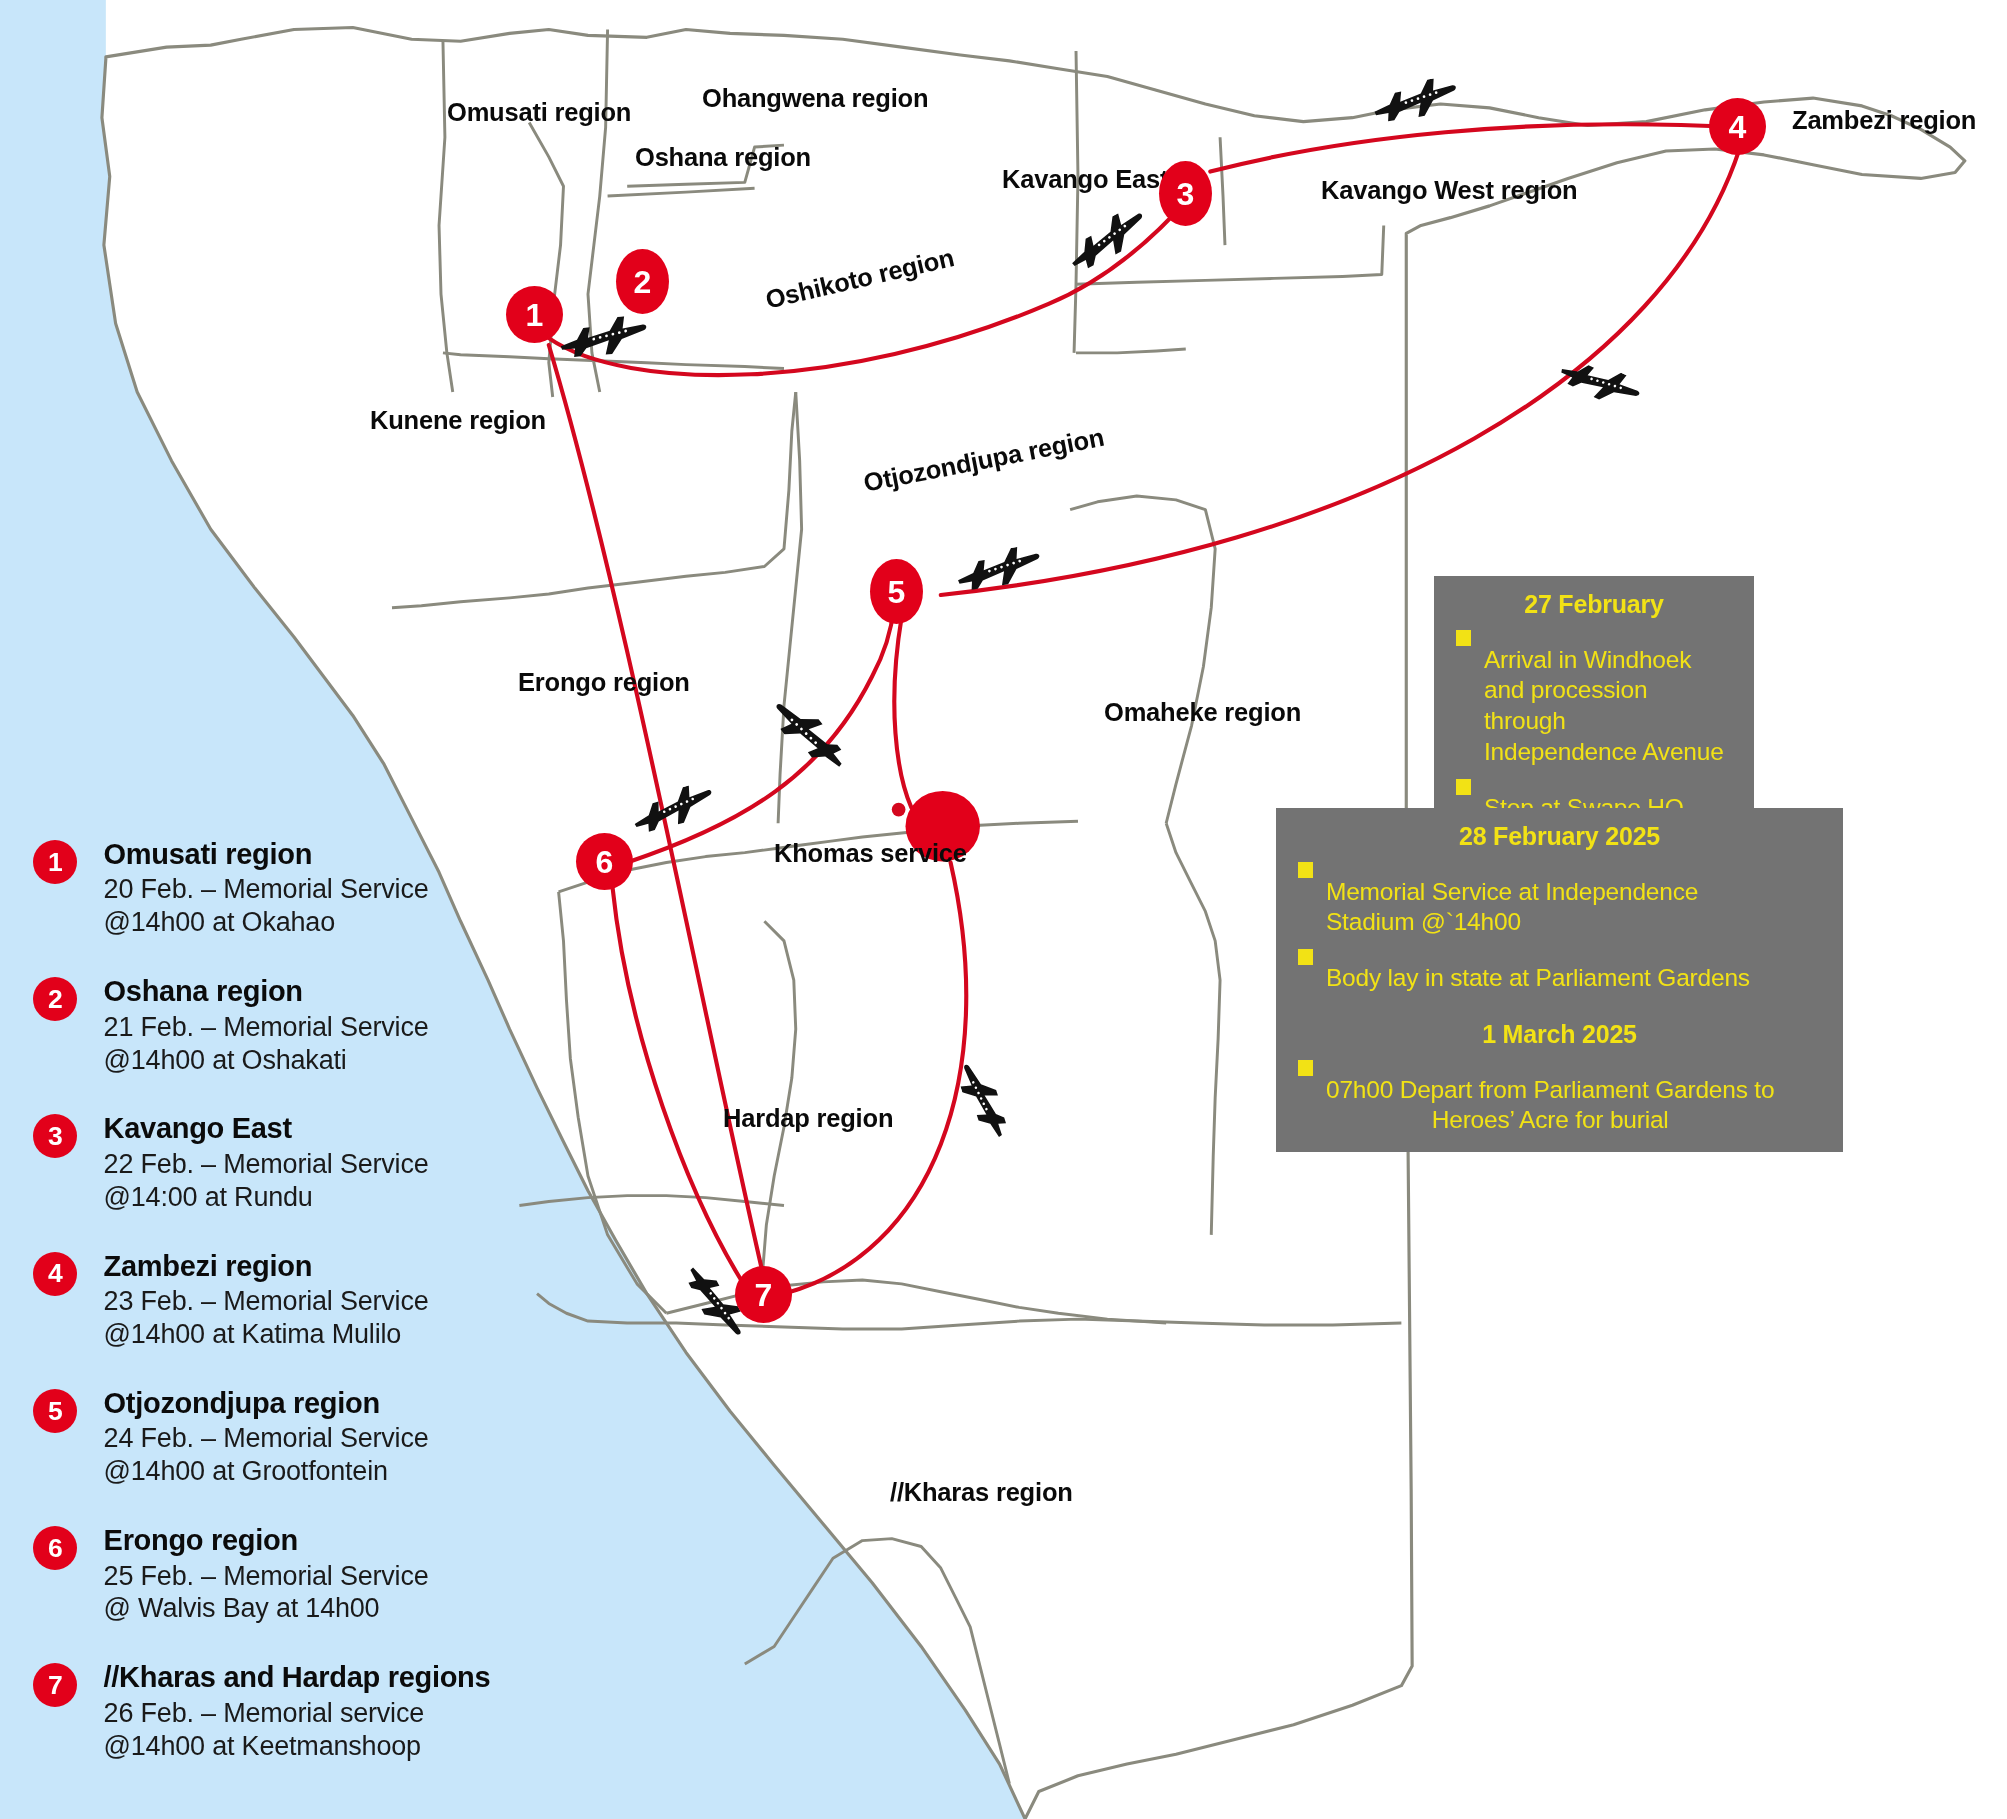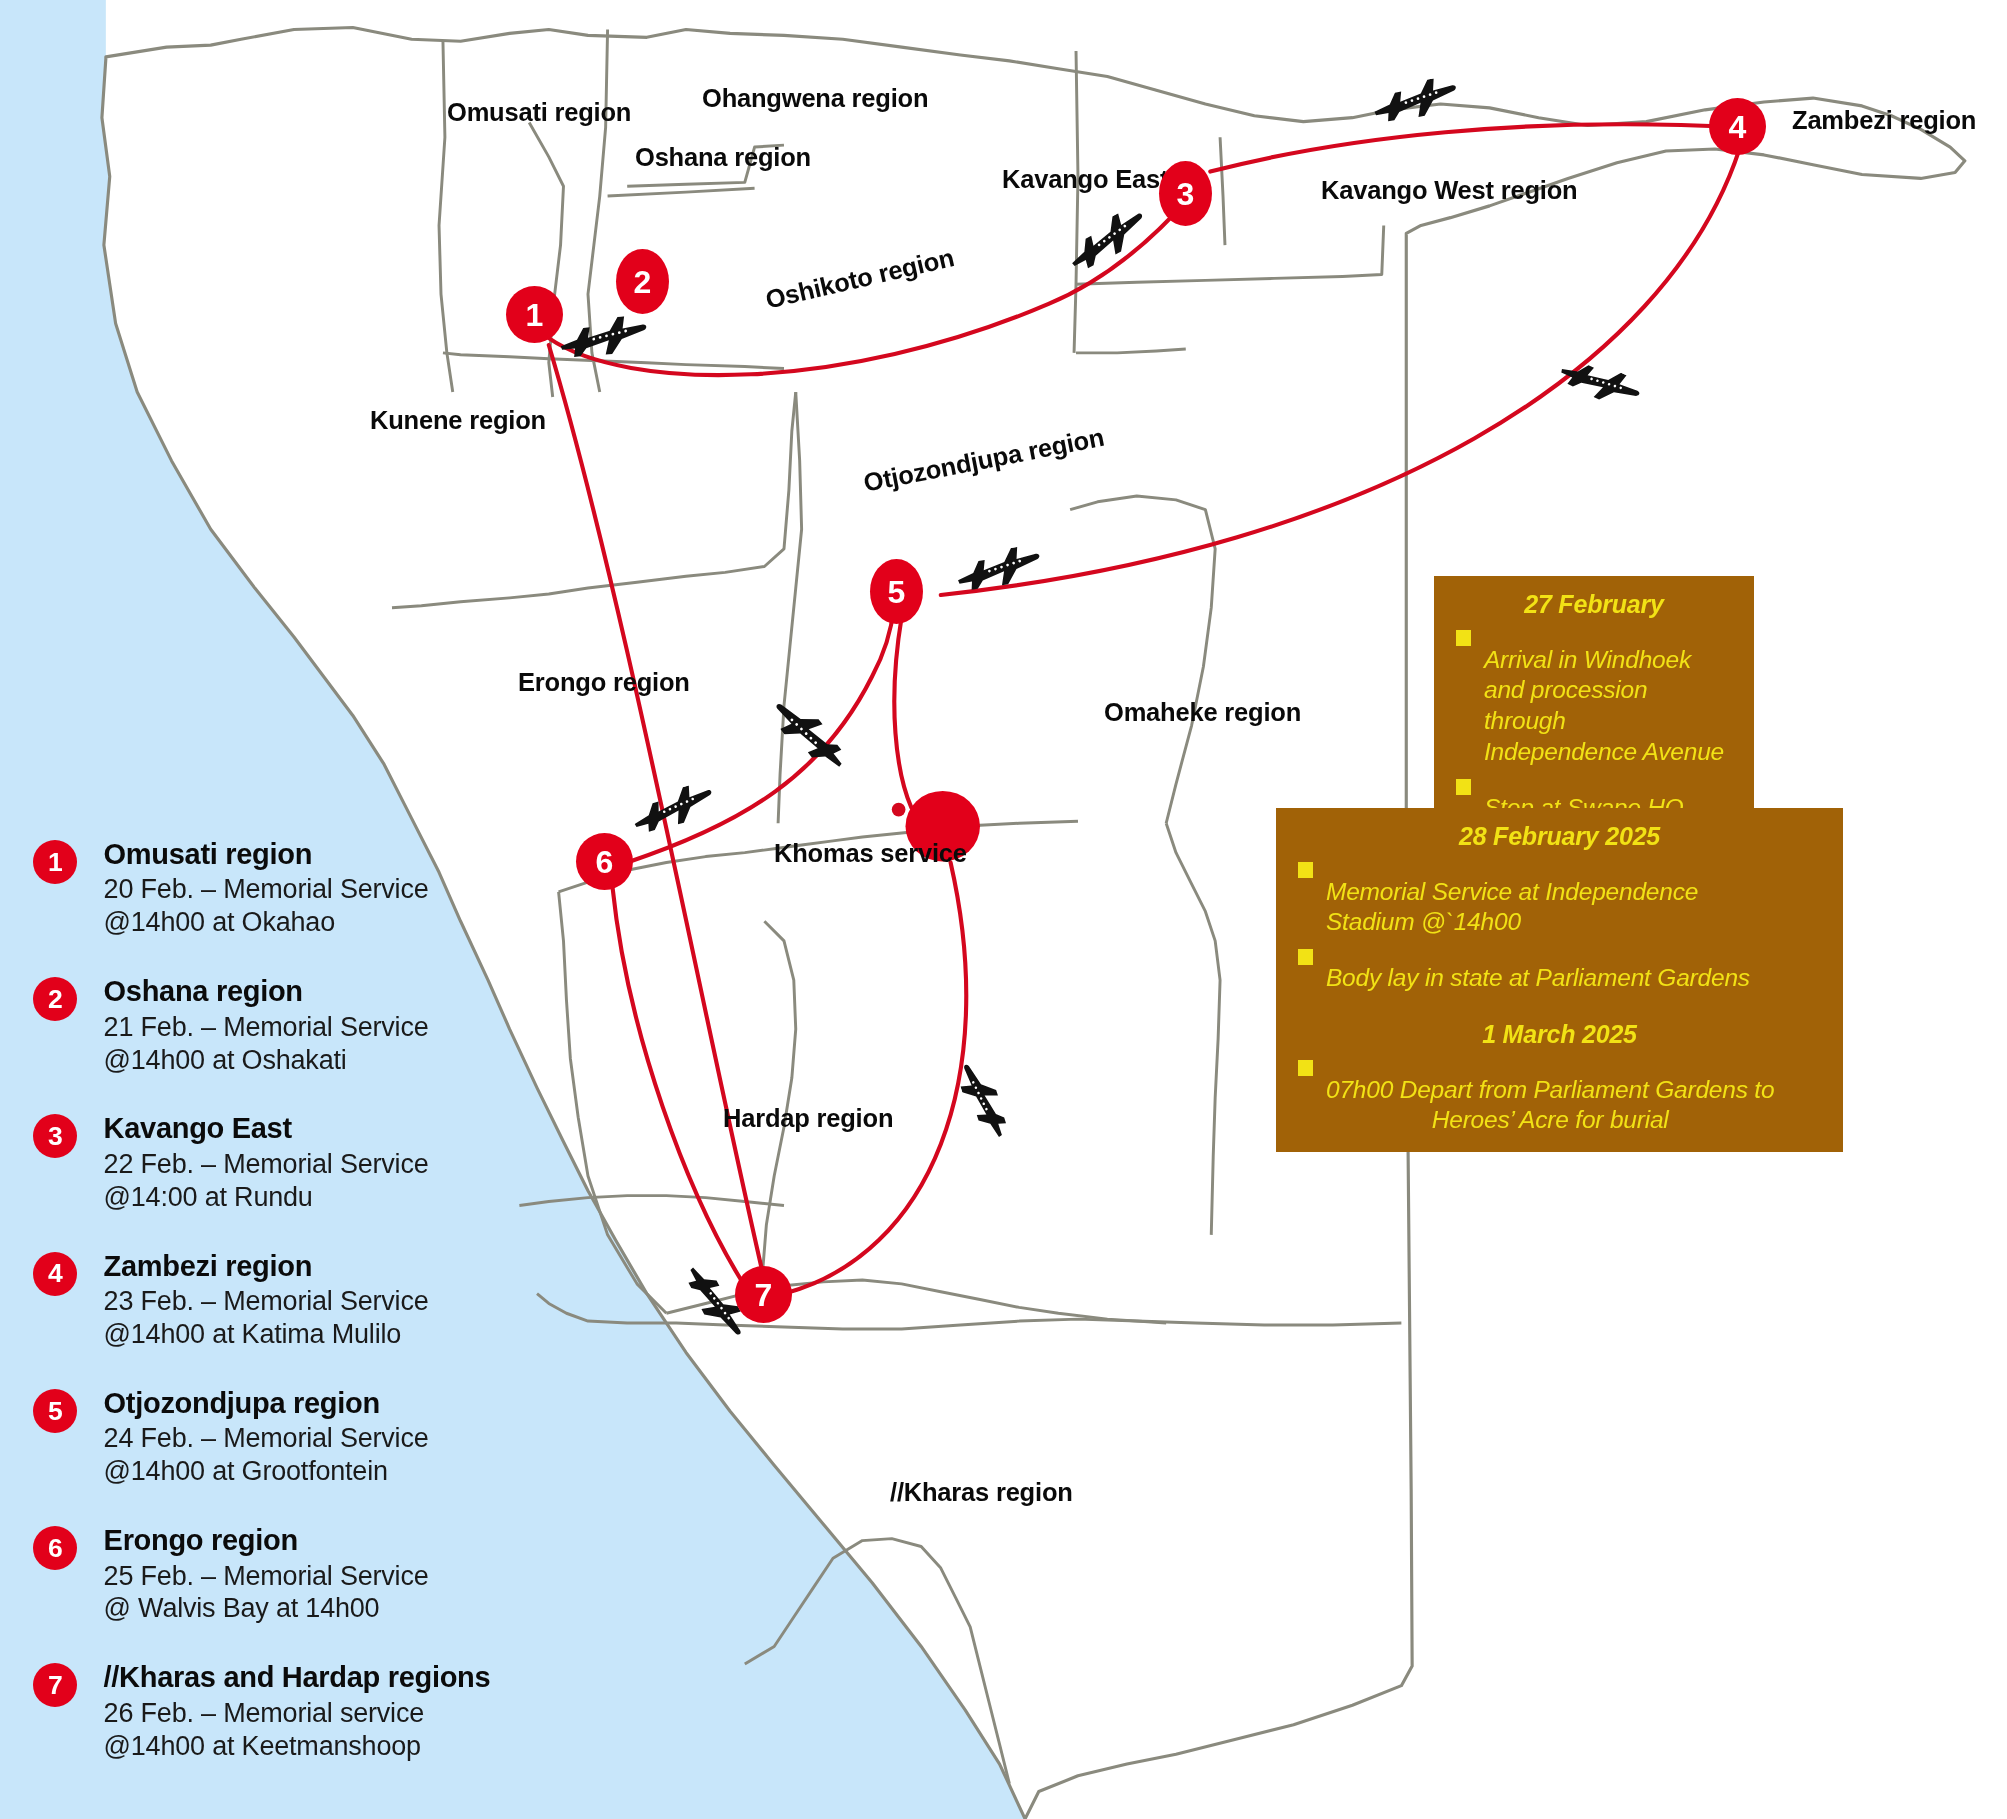--- a/index.html
+++ b/index.html
@@ -53,23 +53,22 @@
     background:#e2001a; color:#fff;
     font-weight:bold; font-size:32px;
     display:flex; align-items:center; justify-content:center;
     line-height:1;
   }
   .marker.oval{ width:53px; height:65px; border-radius:50%; }
 
   
   .infobox{
     position:absolute; z-index:7;
-    background:#a16207; color:#f2e215;
+    background:#737373; color:#f2e215;
     padding:13.7px 21.6px 15.7px 21.6px;
-    font-style:italic;
   }
   .ib-title{
     text-align:center; font-weight:bold; font-size:25px;
     color:#f2e215; margin-bottom:2.9px; letter-spacing:-0.2px;
   }
   .ib-row{ display:flex; align-items:flex-start; margin-top:2px; }
   .ib-bullet{
     width:15.7px; height:15.7px; background:#f2e215;
     flex:0 0 15.7px; margin-top:8.8px; margin-right:12.7px;
   }

